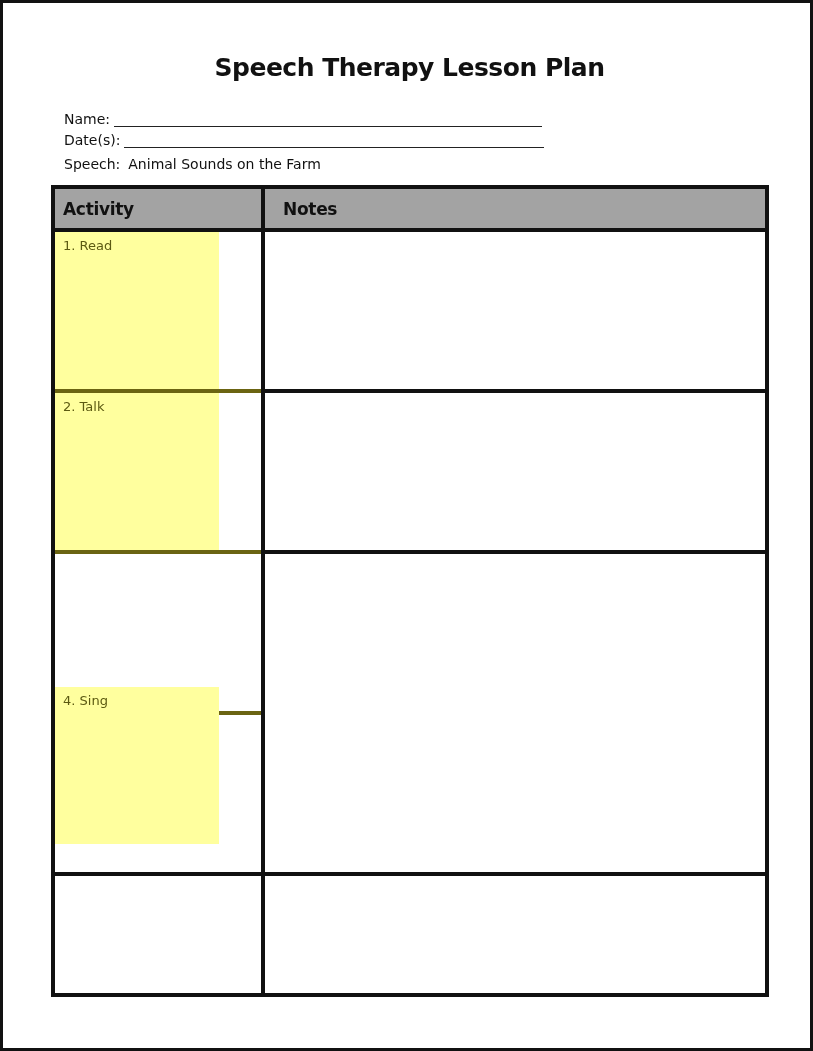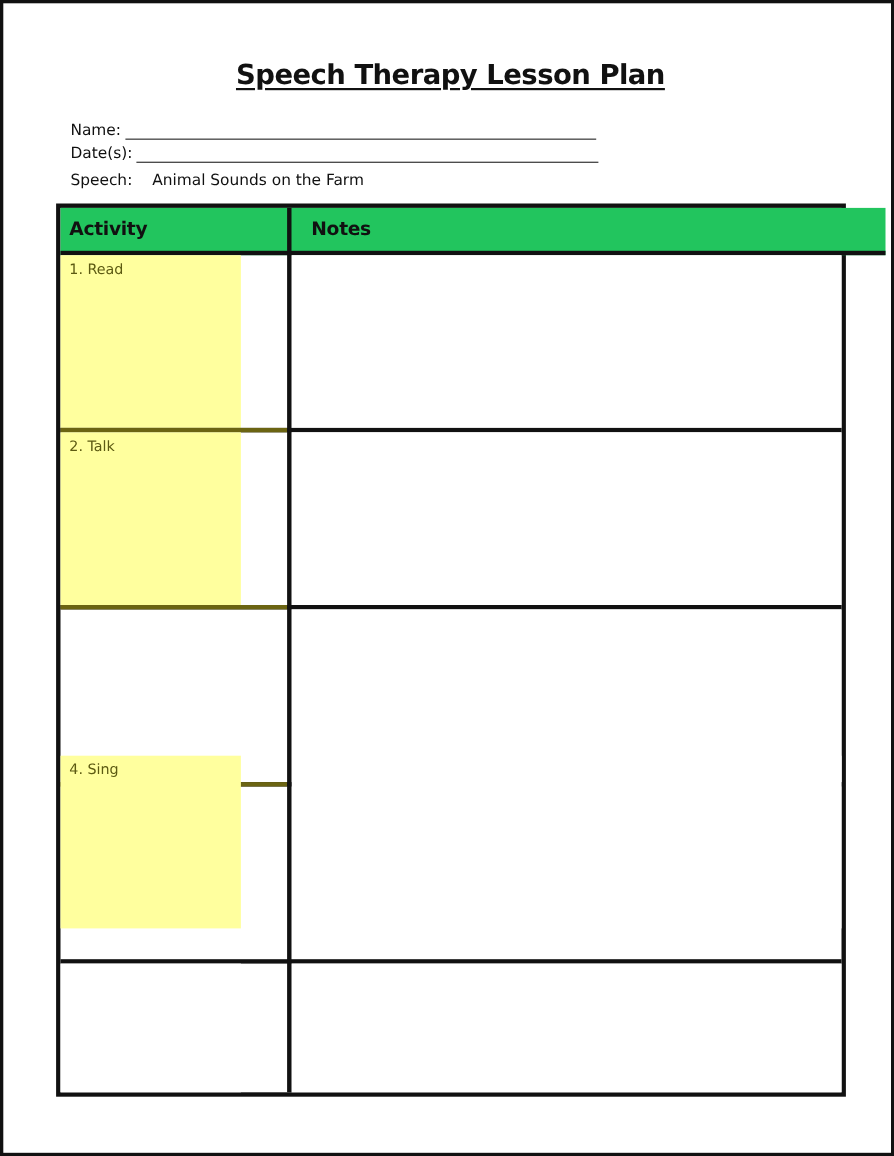--- a/index.html
+++ b/index.html
@@ -11,33 +11,33 @@
       position: absolute; left: 0; top: 0; width: 813px; height: 1051px;
       box-sizing: border-box;
       border-left: 3px solid #111; border-top: 3px solid #111;
       border-right: 3px solid #111; border-bottom: 3px solid #111;
     }
     .title {
       position: absolute; left: 0; width: 813px; top: 50px; text-align: center;
       font-family: "DejaVu Sans", sans-serif; font-weight: bold; font-size: 25px;
       letter-spacing: -0.5px; color: #111;
     }
-    .title span { text-decoration: underline; text-decoration-thickness: 2px; text-underline-offset: 4px; }
+    .title span { text-decoration-thickness: 2px; text-underline-offset: 4px; }
     .field {
       position: absolute; left: 61px; font-size: 14px; color: #111;
       font-family: "DejaVu Sans", sans-serif; display: flex; align-items: flex-end;
     }
     .field .line { border-bottom: 1px solid #222; height: 14px; margin-left: 4px; }
     .table {
       position: absolute; left: 48px; top: 182px; width: 718px; height: 812px;
       box-sizing: border-box; border: 4px solid #111;
     }
     .hdr {
       position: absolute; left: 0; top: 0; width: 710px; height: 39px;
-      background: #22c55e; border-bottom: 4px solid #111; box-sizing: content-box; padding-left: 40px;
+      background: #a3a3a3; border-bottom: 4px solid #111; box-sizing: content-box;
     }
     .hdr-cell {
       position: absolute; top: 0; height: 39px; line-height: 40px;
       font-weight: bold; font-size: 17px; color: #111; letter-spacing: -0.3px;
     }
     .vdiv { position: absolute; left: 206px; top: 0; width: 4px; height: 804px; background: #111; }
     .row { position: absolute; left: 0; width: 710px; }
     .act {
       position: absolute; left: 0; top: 0; width: 164px; height: 100%;
       background: #ffff9e; box-sizing: border-box; padding: 6px 0 0 8px;
@@ -62,21 +62,21 @@
     <span class="line" style="width:428px;"><span></span></span>
   </div>
 
   <div class="field" style="top:129px;">
     <span>Date(s):</span>
     <span class="line" style="width:420px;"><span></span></span>
   </div>
 
   <div class="field" style="top:153px;">
     <span>Speech:</span>
-    <span style="margin-left:18px;">Animal Sounds on the Farm</span>
+    <span style="margin-left:8px;">Animal Sounds on the Farm</span>
   </div>
 
   <div class="table">
     <div class="hdr">
       <div class="hdr-cell" style="left:8px;">Activity</div>
       <div class="hdr-cell" style="left:228px;">Notes</div>
     </div>
 
     <div class="row" style="top:43px;height:157px;">
       <div class="act">1. Read</div>

